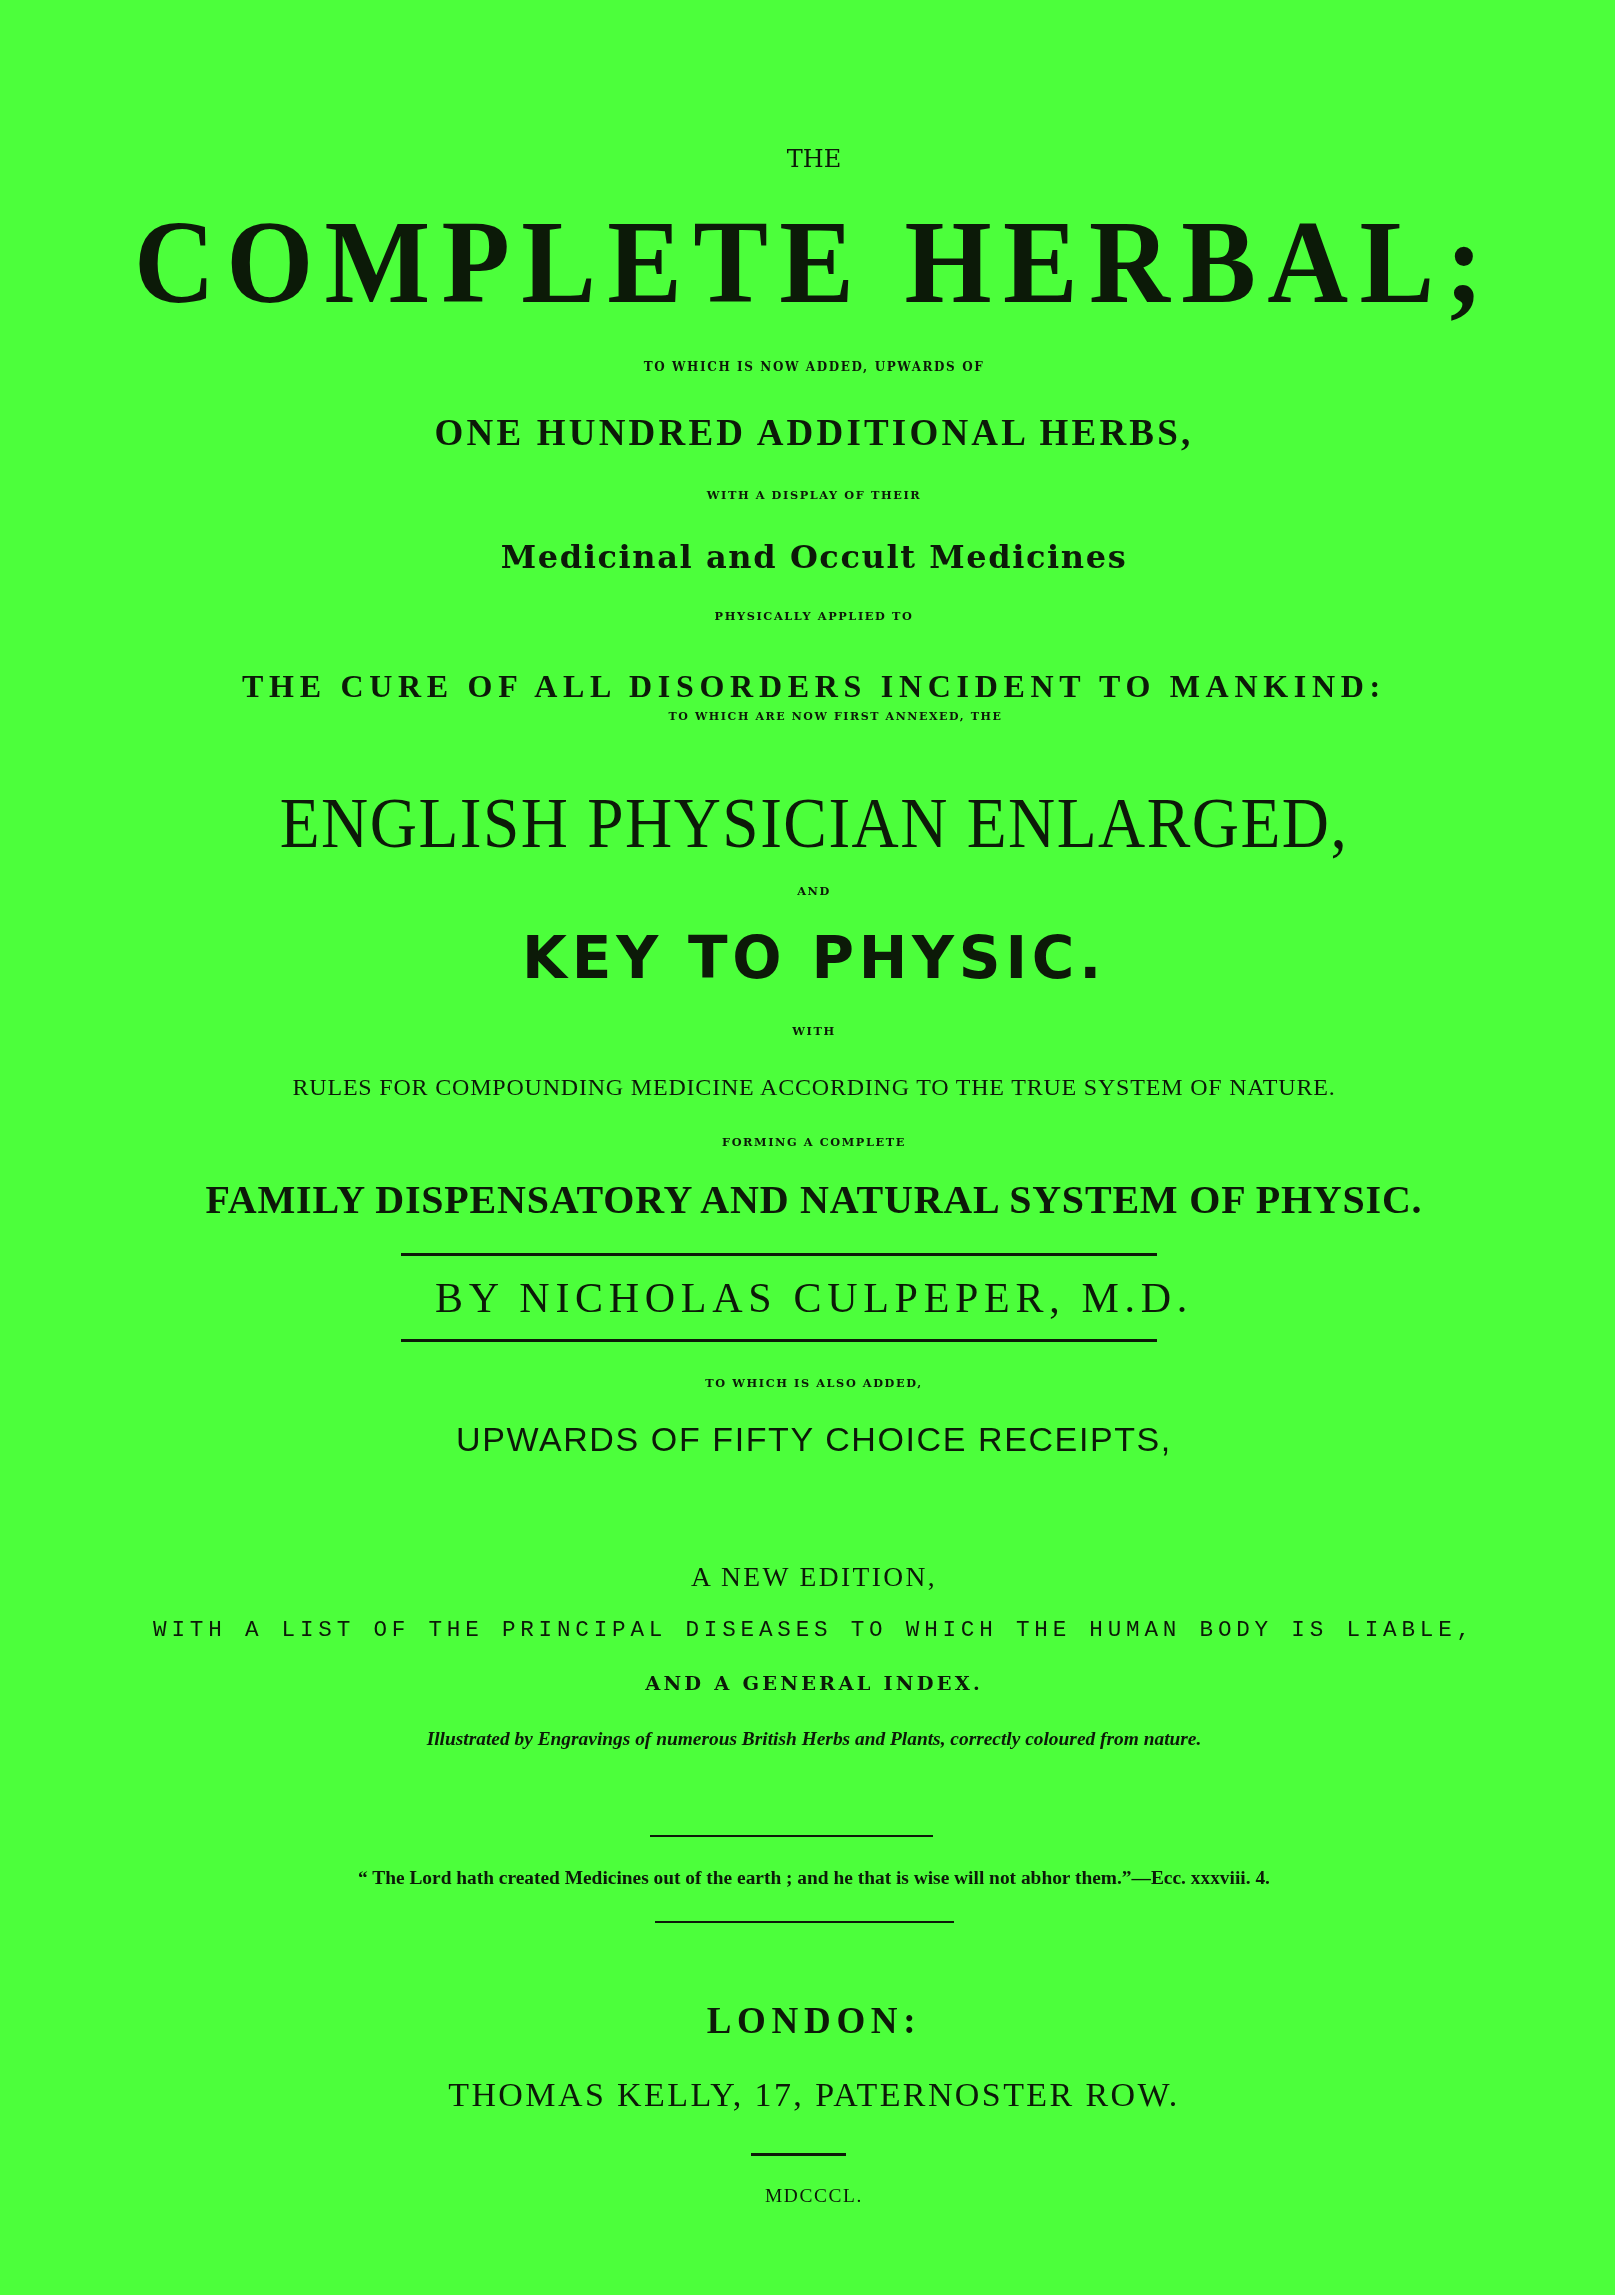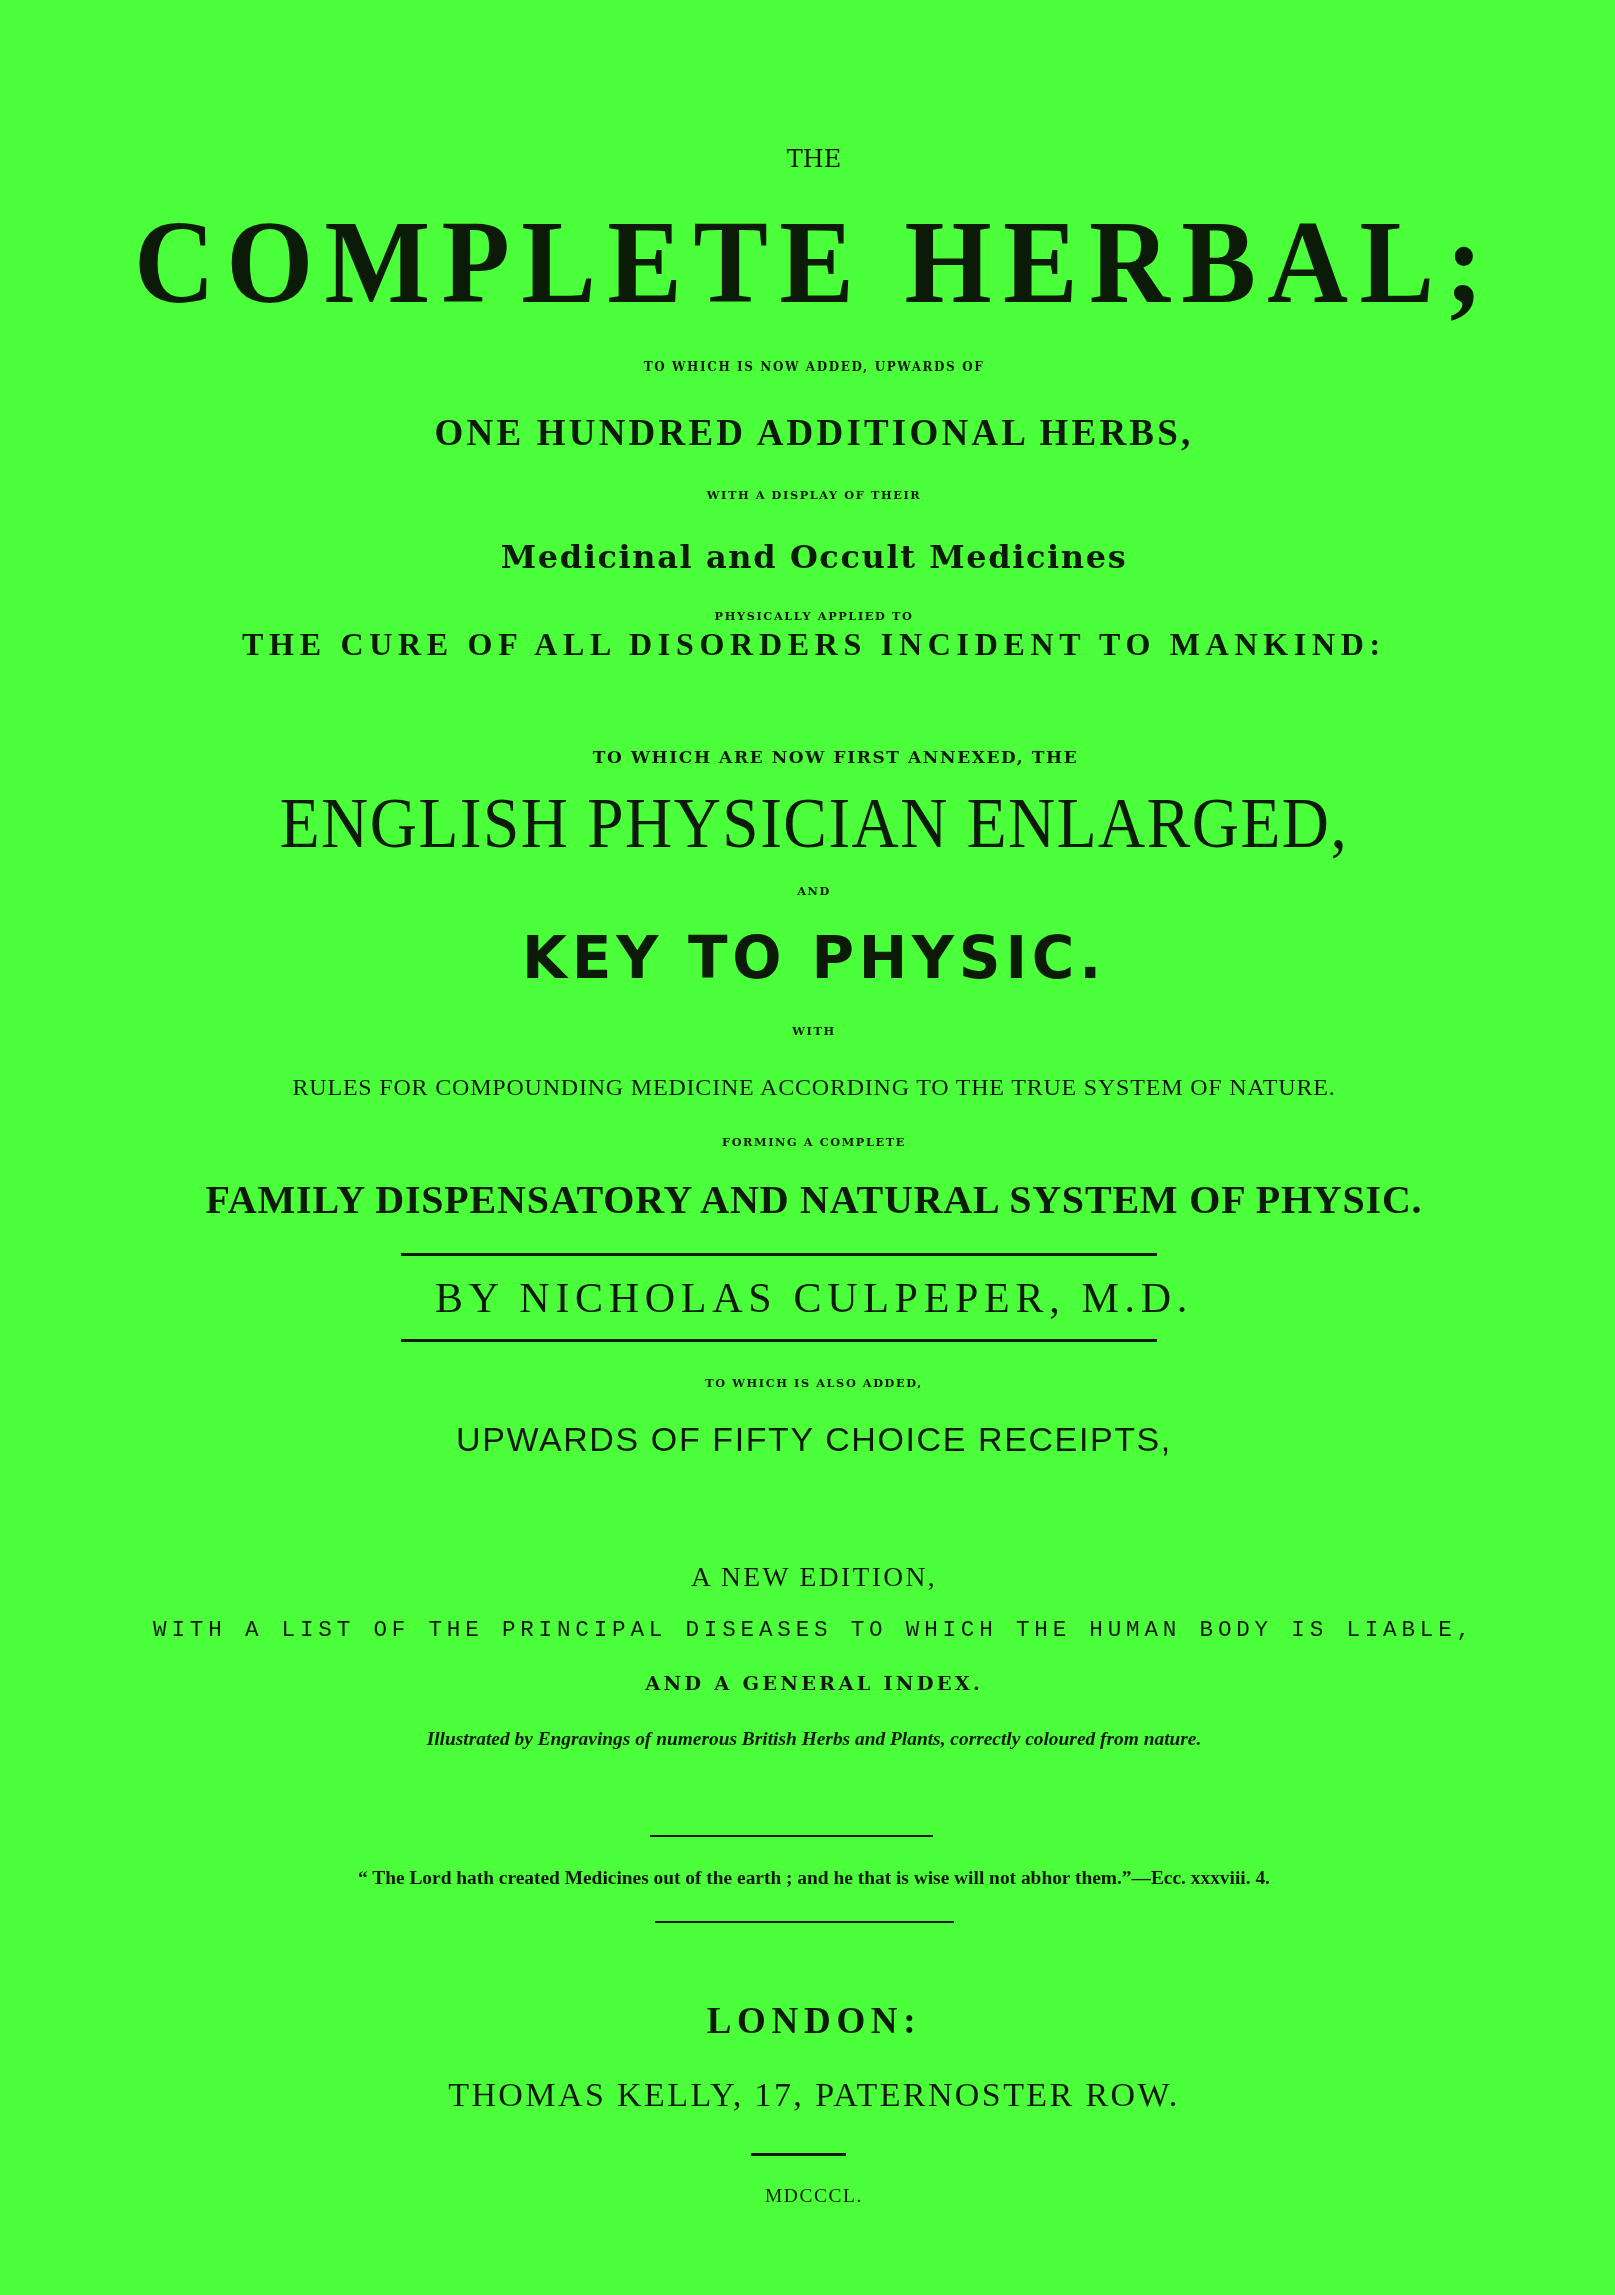--- a/index.html
+++ b/index.html
@@ -39,23 +39,23 @@
   <div class="ln tiny" style="top:361px; font-size:12px;">TO WHICH IS NOW ADDED, UPWARDS OF</div>
 
   <div class="ln" style="top:414px; font-size:37px; letter-spacing:3.2px; font-family:'Liberation Serif',serif; font-weight:bold;">ONE HUNDRED ADDITIONAL HERBS,</div>
 
   <div class="ln tiny" style="top:490px; font-size:11.3px;">WITH A DISPLAY OF THEIR</div>
 
   <div class="ln" style="top:541px; font-size:32px; font-family:'DejaVu Serif',serif; font-weight:bold; letter-spacing:1.6px;">Medicinal and Occult Medicines</div>
 
   <div class="ln tiny" style="top:611px; font-size:11.3px;">PHYSICALLY APPLIED TO</div>
 
-  <div class="ln" style="top:628px; font-size:32px; letter-spacing:5.7px; font-family:'Liberation Serif',serif; font-weight:bold;">THE CURE OF ALL DISORDERS INCIDENT TO MANKIND:</div>
+  <div class="ln" style="top:670px; font-size:32px; letter-spacing:5.7px; font-family:'Liberation Serif',serif; font-weight:bold;">THE CURE OF ALL DISORDERS INCIDENT TO MANKIND:</div>
 
-  <div class="ln tiny" style="top:749px; font-size:17px;padding-left:43px;">TO WHICH ARE NOW FIRST ANNEXED, THE</div>
+  <div class="ln tiny" style="top:711px; font-size:11px;padding-left:43px;">TO WHICH ARE NOW FIRST ANNEXED, THE</div>
 
   <div class="ln" style="top:788px; font-size:71px; letter-spacing:1.6px; font-family:'Liberation Serif',serif; transform:scaleX(0.92);">ENGLISH PHYSICIAN ENLARGED,</div>
 
   <div class="ln tiny" style="top:886px; font-size:11.3px;">AND</div>
 
   <div class="ln" style="top:929px; font-size:58px; letter-spacing:4.8px; font-family:'DejaVu Sans',sans-serif; font-weight:bold;">KEY TO PHYSIC.</div>
 
   <div class="ln tiny" style="top:1026px; font-size:11.3px;">WITH</div>
 
   <div class="ln" style="top:1075px; font-size:24px; letter-spacing:0.8px; font-family:'Liberation Serif',serif;">RULES FOR COMPOUNDING MEDICINE ACCORDING TO THE TRUE SYSTEM OF NATURE.</div>

